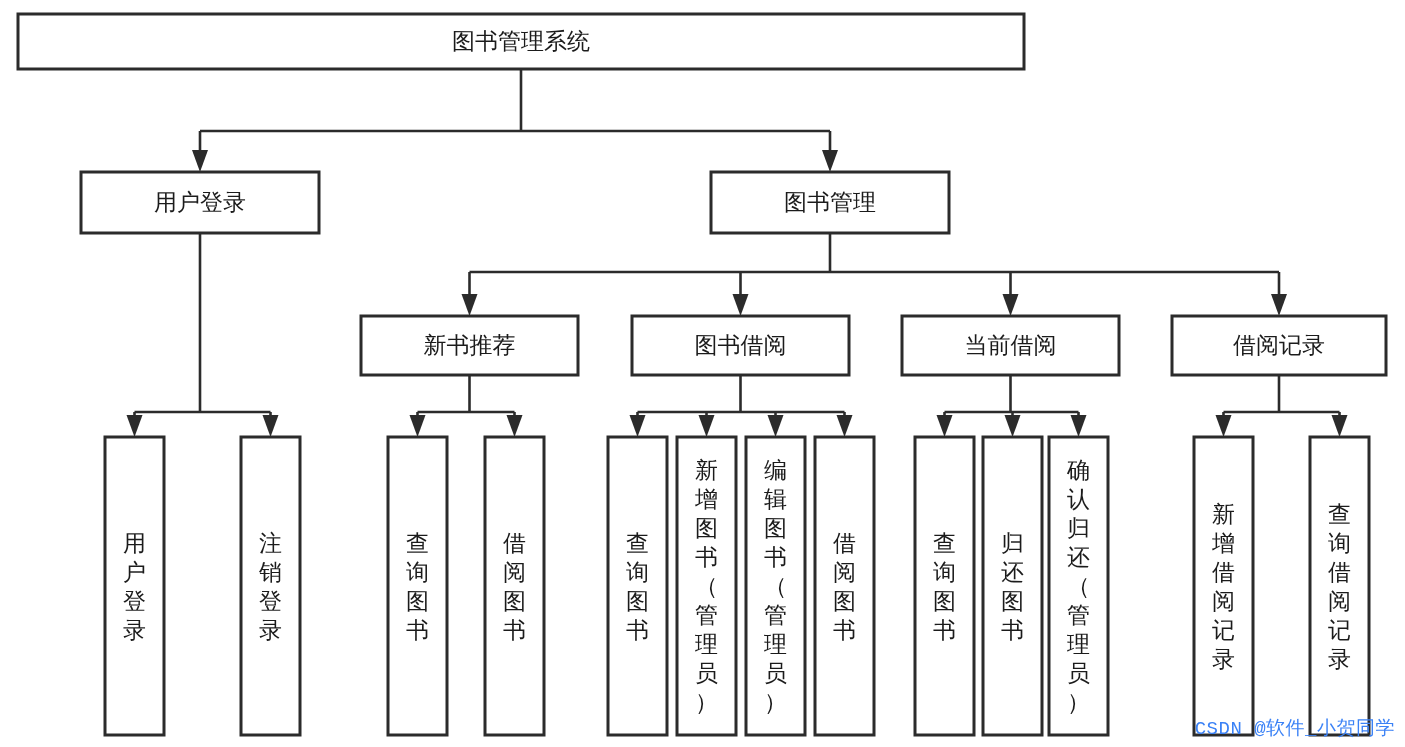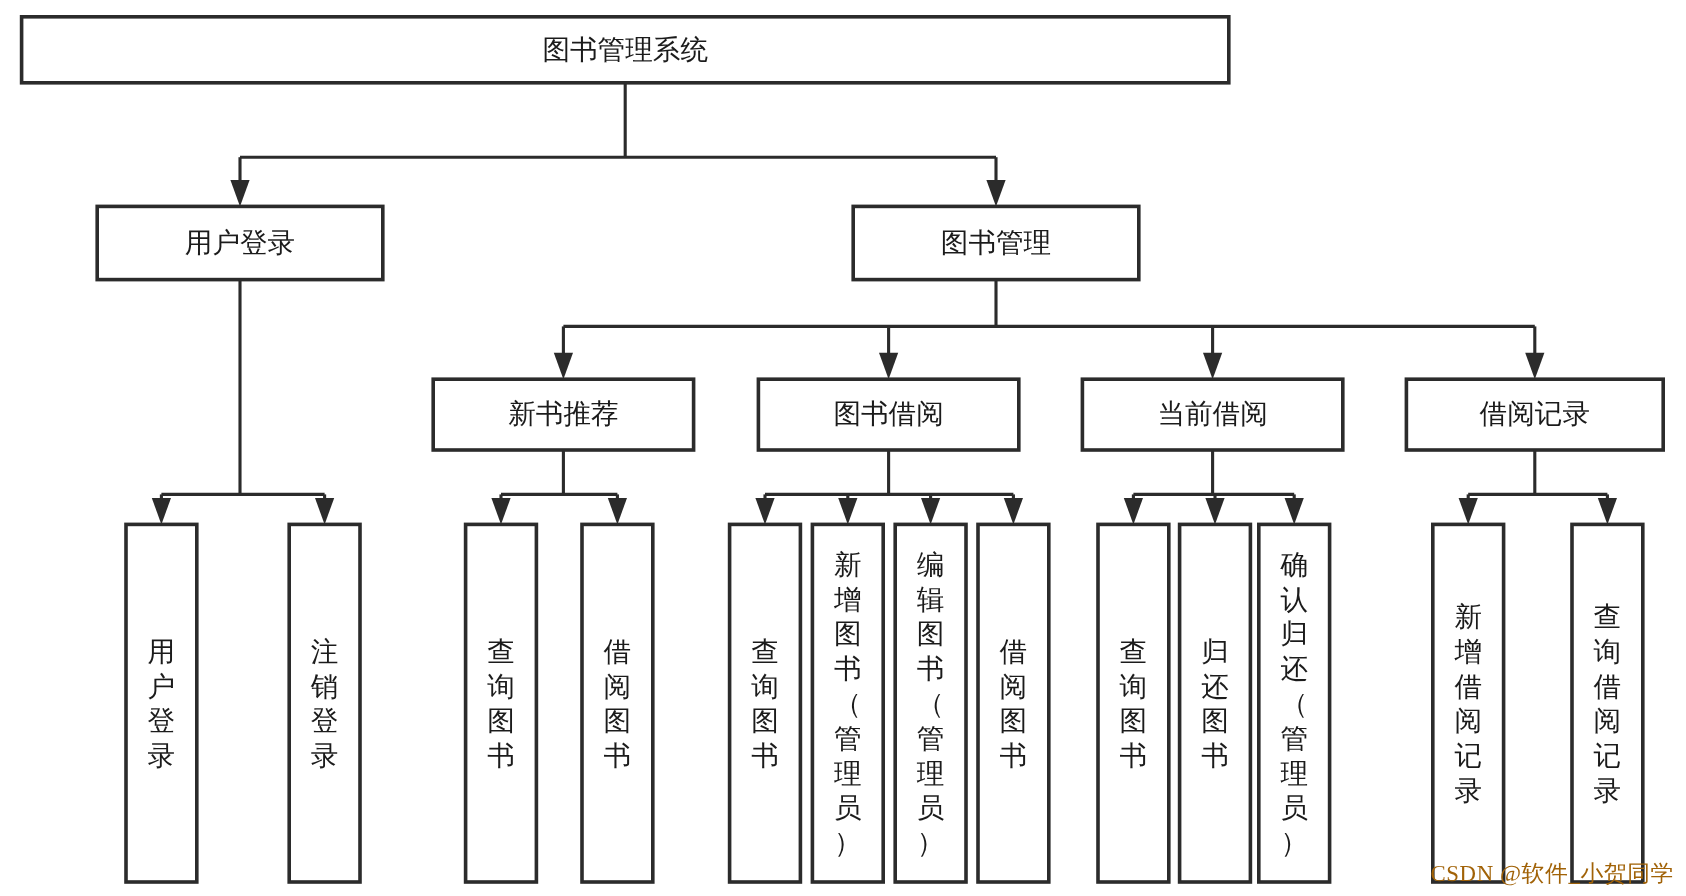--- a/index.html
+++ b/index.html
@@ -52,23 +52,23 @@
     stroke-linecap: butt;
   }
   .arrow-head {
     fill: #2b2b2b;
     stroke: none;
   }
   .watermark {
     position: absolute;
     right: 10px;
     bottom: 6px;
-    font-family: Liberation Serif, serif;
+    font-family: Liberation Mono, monospace;
     font-size: 19px;
-    color: #a16207;
+    color: #3b82f6;
     letter-spacing: 0.5px;
     white-space: nowrap;
     pointer-events: none;
   }
 </style>
 </head>
 <body>
 
 <div id="diagram-root">
   <svg id="flowchart" viewBox="0 0 1405 747">

